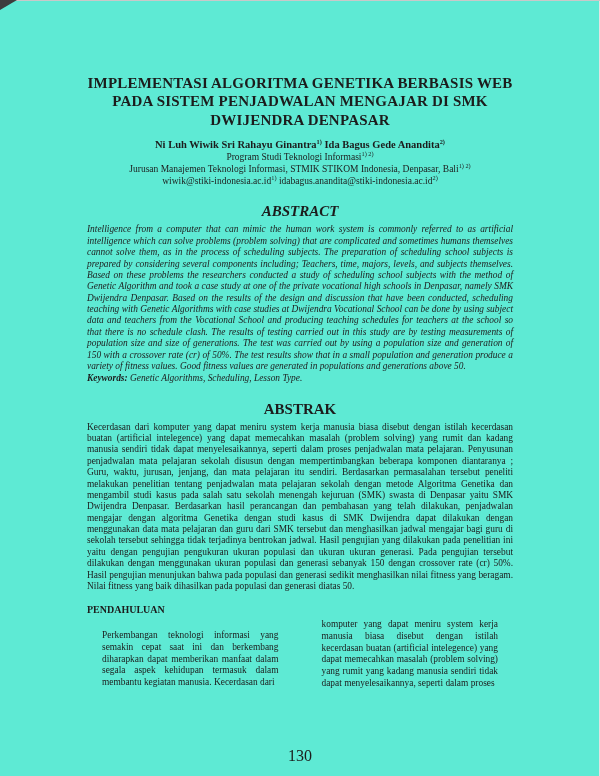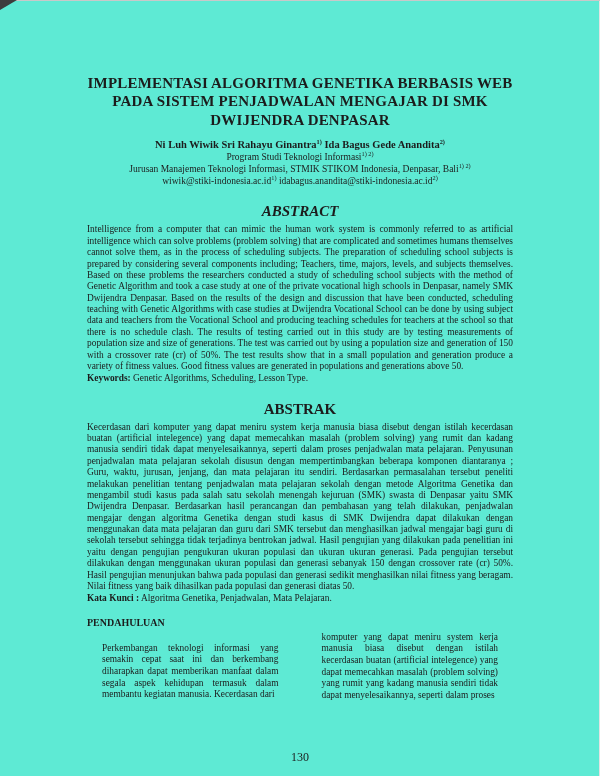--- a/index.html
+++ b/index.html
@@ -58,21 +58,21 @@
     font-size: 15px;
     font-weight: bold;
   }
   .en-head { font-style: italic; }
   .abs-body {
     margin: 0;
     font-size: 9.4px;
     line-height: 1.21;
     text-align: justify;
   }
-  .en { }
+  .en { font-style: italic; }
   .kw-line {
     margin: 1px 0 0 0;
     font-size: 9.4px;
     line-height: 1.21;
     text-align: left;
   }
   .kw-label { font-weight: bold; }
 
   .columns {
     display: flex;
@@ -90,21 +90,21 @@
     font-size: 9.4px;
     line-height: 1.24;
     text-align: justify;
   }
 
   .page-number {
     position: absolute;
     left: 0; right: 0;
     bottom: 11px;
     text-align: center;
-    font-size: 12px;
+    font-size: 16px;
   }
 </style>
 </head>
 <body>
 
 <div class="page">
   <div class="corner"></div>
 
   <div class="content">
 
@@ -129,23 +129,20 @@
     </div>
 
     <h2 class="abs-heading en-head">ABSTRACT</h2>
     <p class="abs-body en">Intelligence from a computer that can mimic the human work system is commonly referred to as artificial intelligence which can solve problems (problem solving) that are complicated and sometimes humans themselves cannot solve them, as in the process of scheduling subjects. The preparation of scheduling school subjects is prepared by considering several components including; Teachers, time, majors, levels, and subjects themselves. Based on these problems the researchers conducted a study of scheduling school subjects with the method of Genetic Algorithm and took a case study at one of the private vocational high schools in Denpasar, namely SMK Dwijendra Denpasar. Based on the results of the design and discussion that have been conducted, scheduling teaching with Genetic Algorithms with case studies at Dwijendra Vocational School can be done by using subject data and teachers from the Vocational School and producing teaching schedules for teachers at the school so that there is no schedule clash. The results of testing carried out in this study are by testing measurements of population size and size of generations. The test was carried out by using a population size and generation of 150 with a crossover rate (cr) of 50%. The test results show that in a small population and generation produce a variety of fitness values. Good fitness values are generated in populations and generations above 50.</p>
     <p class="kw-line en">
       <span class="kw-label">Keywords:</span><span> Genetic Algorithms, Scheduling, Lesson Type.</span>
     </p>
 
     <h2 class="abs-heading">ABSTRAK</h2>
     <p class="abs-body">Kecerdasan dari komputer yang dapat meniru system kerja manusia biasa disebut dengan istilah kecerdasan buatan (artificial intelegence) yang dapat memecahkan masalah (problem solving) yang rumit dan kadang manusia sendiri tidak dapat menyelesaikannya, seperti dalam proses penjadwalan mata pelajaran. Penyusunan penjadwalan mata pelajaran sekolah disusun dengan mempertimbangkan beberapa komponen diantaranya ; Guru, waktu, jurusan, jenjang, dan mata pelajaran itu sendiri. Berdasarkan permasalahan tersebut peneliti melakukan penelitian tentang penjadwalan mata pelajaran sekolah dengan metode Algoritma Genetika dan mengambil studi kasus pada salah satu sekolah menengah kejuruan (SMK) swasta di Denpasar yaitu SMK Dwijendra Denpasar. Berdasarkan hasil perancangan dan pembahasan yang telah dilakukan, penjadwalan mengajar dengan algoritma Genetika dengan studi kasus di SMK Dwijendra dapat dilakukan dengan menggunakan data mata pelajaran dan guru dari SMK tersebut dan menghasilkan jadwal mengajar bagi guru di sekolah tersebut sehingga tidak terjadinya bentrokan jadwal. Hasil pengujian yang dilakukan pada penelitian ini yaitu dengan pengujian pengukuran ukuran populasi dan ukuran ukuran generasi. Pada pengujian tersebut dilakukan dengan menggunakan ukuran populasi dan generasi sebanyak 150 dengan crossover rate (cr) 50%. Hasil pengujian menunjukan bahwa pada populasi dan generasi sedikit menghasilkan nilai fitness yang beragam. Nilai fitness yang baik dihasilkan pada populasi dan generasi diatas 50.</p>
-    <p class="kw-line">
-      <span class="kw-label">Kata Kunci :</span><span> Algoritma Genetika, Penjadwalan, Mata Pelajaran.</span>
-    </p>
 
     <div class="columns">
       <div class="col">
         <h3 class="col-heading">PENDAHULUAN</h3>
         <p class="col-text">Perkembangan teknologi informasi yang semakin cepat saat ini dan berkembang diharapkan dapat memberikan manfaat dalam segala aspek kehidupan termasuk dalam membantu kegiatan manusia. Kecerdasan dari</p>
       </div>
       <div class="col">
         <p class="col-text">komputer yang dapat meniru system kerja manusia biasa disebut dengan istilah kecerdasan buatan (artificial intelegence) yang dapat memecahkan masalah (problem solving) yang rumit yang kadang manusia sendiri tidak dapat menyelesaikannya, seperti dalam proses</p>
       </div>
     </div>

